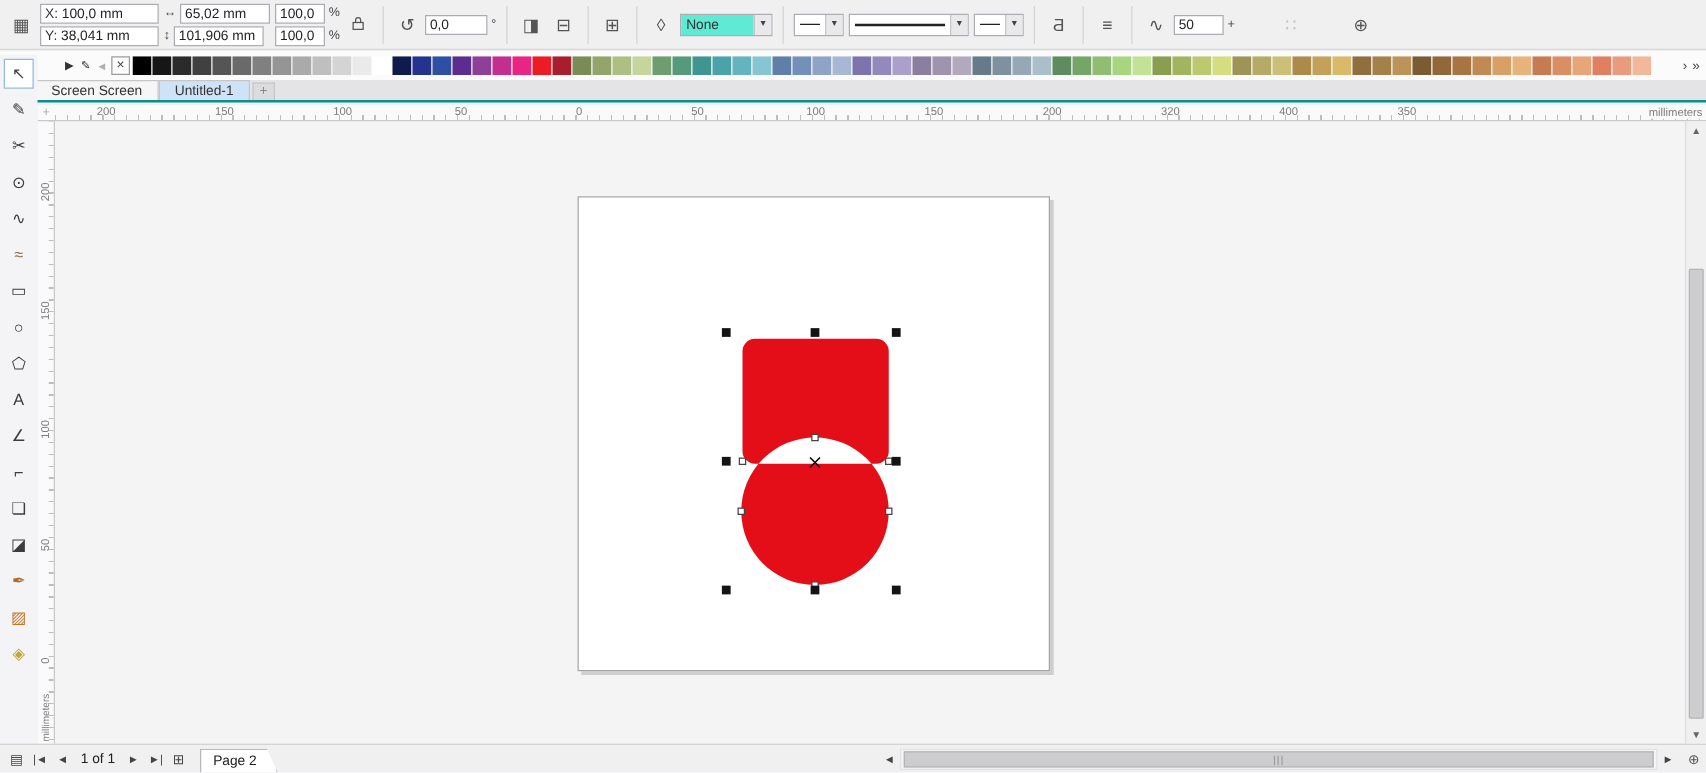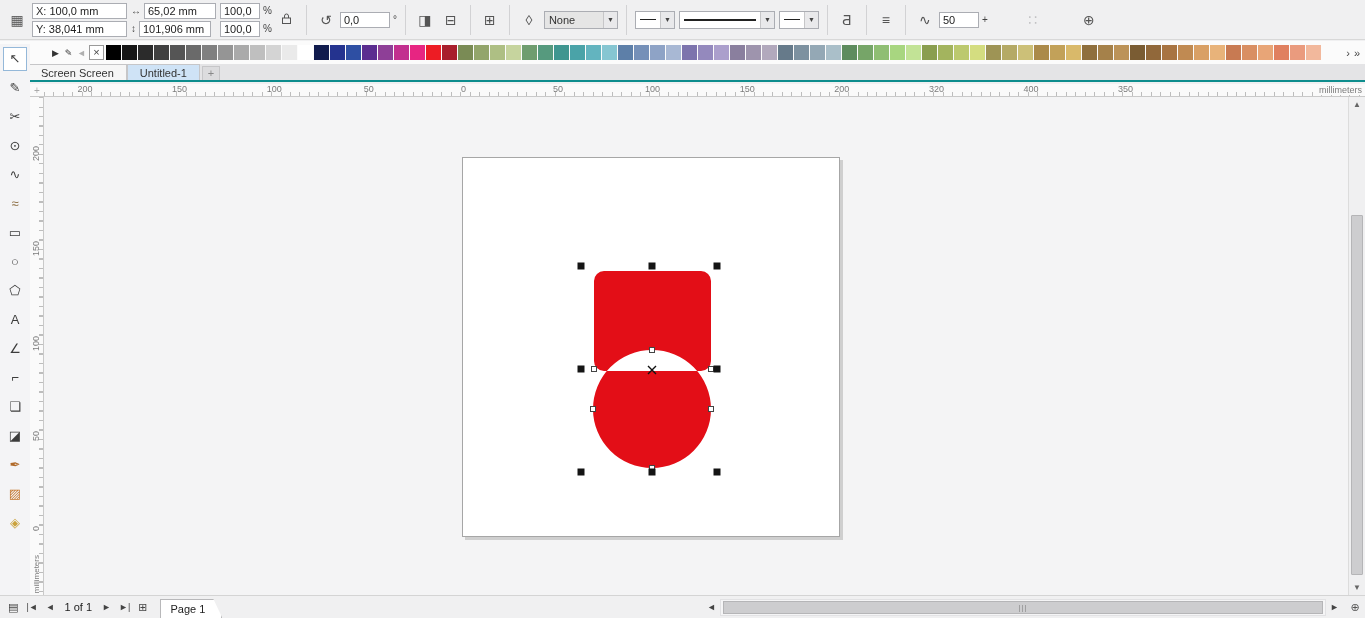--- a/index.html
+++ b/index.html
@@ -17,21 +17,21 @@
   .pb-field { background:#fff; border:1px solid #abadb3; height:16px; display:flex; align-items:center;
               padding:0 3px; font-size:11px; color:#222; white-space:nowrap; }
   .w95{width:95px} .w78{width:72px} .w50{width:50px} .w40{width:40px}
   .pb-lab { color:#333; margin-right:3px; }
   .pb-sep { width:1px; height:30px; background:#d2d2d4; margin:0 4px; flex:0 0 auto; }
   .pb-small { font-size:10px; color:#444; }
   .combo { display:flex; height:18px; border:1px solid #abadb3; background:#fff; align-items:center; flex:0 0 auto; }
   .combo .val { padding:0 4px; display:flex; align-items:center; height:100%; }
   .combo .dd { width:14px; height:100%; background:#e9e9eb; border-left:1px solid #c6c6c8; font-size:7px;
                display:flex; align-items:center; justify-content:center; color:#444; }
-  .combo.none .val { background:#e5e5e5; width:58px; }
+  .combo.none .val { background:#5eead4; width:58px; }
   .lineprev { display:inline-block; width:100%; border-top:1px solid #222; }
   .lineprev.thick { border-top-width:2px; }
 
   
   .palette-row { position:absolute; top:41px; left:0; right:0; height:23px; background:#fbfbfb;
                  display:flex; align-items:center; padding-left:50px; gap:2px; z-index:4; }
   .pal-icon { width:11px; text-align:center; color:#333; font-size:9px; flex:0 0 auto; }
   .pal-swatches { display:flex; gap:1px; overflow:hidden; }
   .swatch { width:15px; height:15px; flex:0 0 auto; }
   .swatch.x { background:#fff; border:1px solid #9a9a9a; color:#444; font-size:11px; line-height:13px; text-align:center; }
@@ -386,21 +386,21 @@
   </div>
 
   <div class="statusbar">
     <span class="sb-btn" style="font-size:11px">▤</span>
     <span class="sb-btn">|◄</span>
     <span class="sb-btn">◄</span>
     <span class="sb-text">1 of 1</span>
     <span class="sb-btn">►</span>
     <span class="sb-btn">►|</span>
     <span class="sb-btn" style="font-size:11px">⊞</span>
-    <span class="page-tab"><span>Page 1</span></span>
+    <span class="page-tab"><span>Page 2</span></span>
     <div class="hscroll">
       <span class="sb-btn">◄</span>
       <div class="htrack">
         <div class="hthumb">
           <span>|||</span>
         </div>
       </div>
       <span class="sb-btn">►</span>
     </div>
     <div class="corner">⊕</div>

